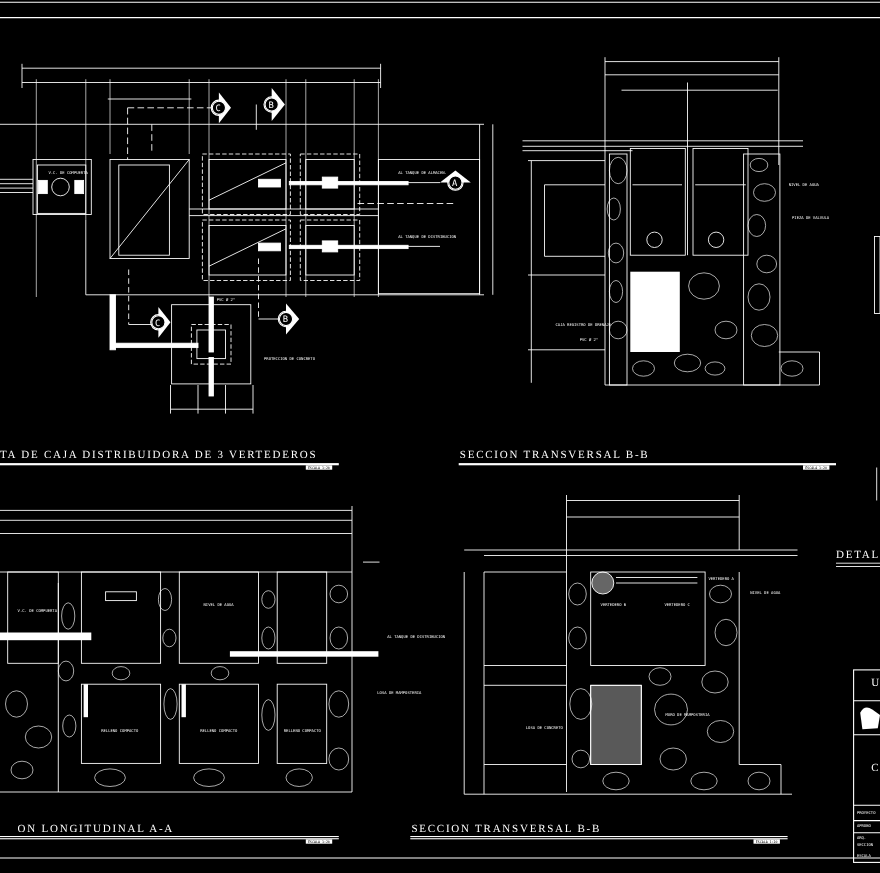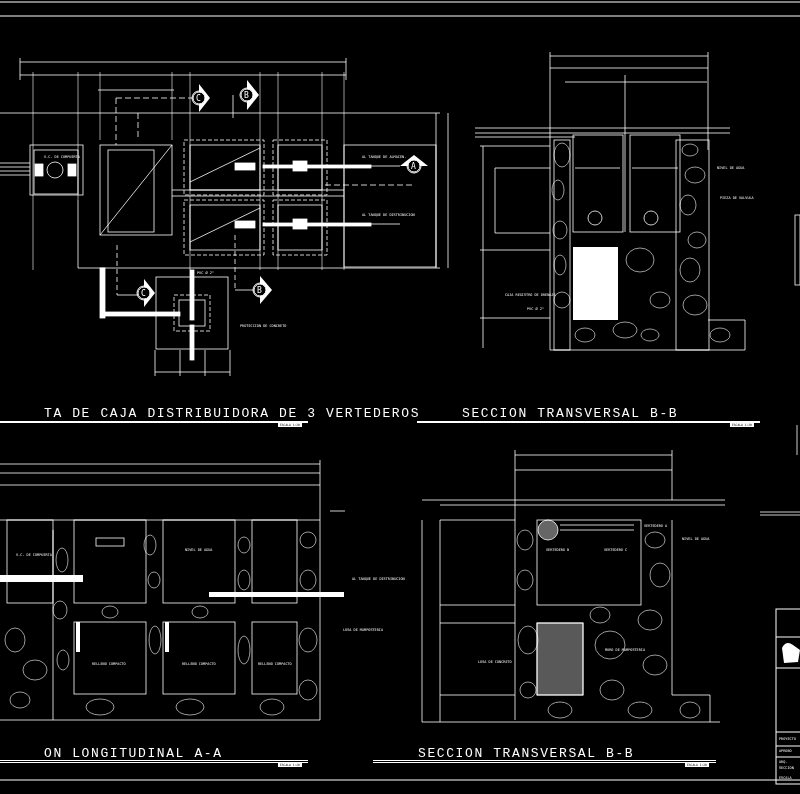--- a/index.html
+++ b/index.html
@@ -1,18 +1,18 @@
 <!DOCTYPE html>
 <html><head>
 <meta charset="utf-8">
 <style>
   html,body{margin:0;padding:0;background:#000;}
   body{width:800px;height:794px;overflow:hidden;position:relative;font-family:"DejaVu Sans Mono",monospace;color:#fff;}
   #canvas{position:absolute;left:0;top:0;width:800px;height:794px;}
-  .ttl{position:absolute;font-family:Liberation Mono, monospace;font-size:13px;letter-spacing:1.6px;color:#fff;white-space:nowrap;line-height:12px;margin-left:44px;}
+  .ttl{position:absolute;font-family:Liberation Serif, serif;font-size:10px;letter-spacing:1.6px;color:#fff;white-space:nowrap;line-height:12px;}
   .ttl-line{position:absolute;height:2px;background:#fff;}
   .ttl-line2{position:absolute;height:1px;background:#fff;}
   .esc{position:absolute;font-size:3px;background:#fff;color:#000;padding:0 2px;height:4px;line-height:4px;}
   .lbl{position:absolute;font-size:3.5px;color:#fff;white-space:nowrap;line-height:4px;}
   svg text{font-family:"DejaVu Sans Mono",monospace;fill:#fff;}
 </style>
 </head>
 <body>
 
 <svg id="canvas" viewBox="0 0 800 794" xmlns="http://www.w3.org/2000/svg">
@@ -308,21 +308,21 @@
 <div class="ttl" style="left:0px;top:408px;">TA DE CAJA DISTRIBUIDORA DE 3 VERTEDEROS</div>
 <div class="ttl-line" style="left:0;top:421px;width:308px;"></div>
 <div class="esc" style="left:278px;top:423px;">ESCALA 1:20</div>
 
 <div class="ttl" style="left:418px;top:408px;">SECCION TRANSVERSAL B-B</div>
 <div class="ttl-line" style="left:417px;top:421px;width:343px;"></div>
 <div class="esc" style="left:730px;top:423px;">ESCALA 1:20</div>
 
 <div class="ttl" style="left:760px;top:499px;">DETALL</div>
 
-<div class="ttl" style="left:0px;top:748px;">ON LONGITUDINAL A-A</div>
+<div class="ttl" style="left:16px;top:748px;">ON LONGITUDINAL A-A</div>
 <div class="ttl-line2" style="left:0;top:760px;width:308px;"></div>
 <div class="ttl-line2" style="left:0;top:762px;width:308px;"></div>
 <div class="esc" style="left:278px;top:763px;">ESCALA 1:20</div>
 
 <div class="ttl" style="left:374px;top:748px;">SECCION TRANSVERSAL B-B</div>
 <div class="ttl-line2" style="left:373px;top:760px;width:343px;"></div>
 <div class="ttl-line2" style="left:373px;top:762px;width:343px;"></div>
 <div class="esc" style="left:685px;top:763px;">ESCALA 1:20</div>
 
 <div class="lbl" style="left:362px;top:155px;">AL TANQUE DE ALMACEN.</div>

